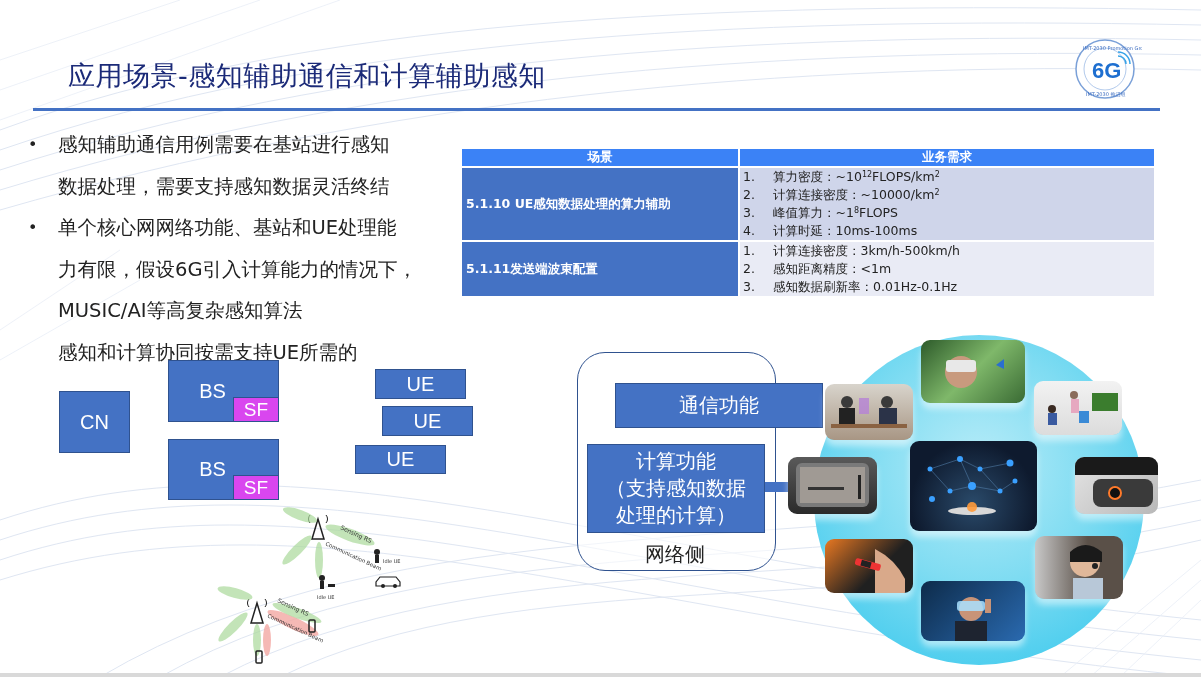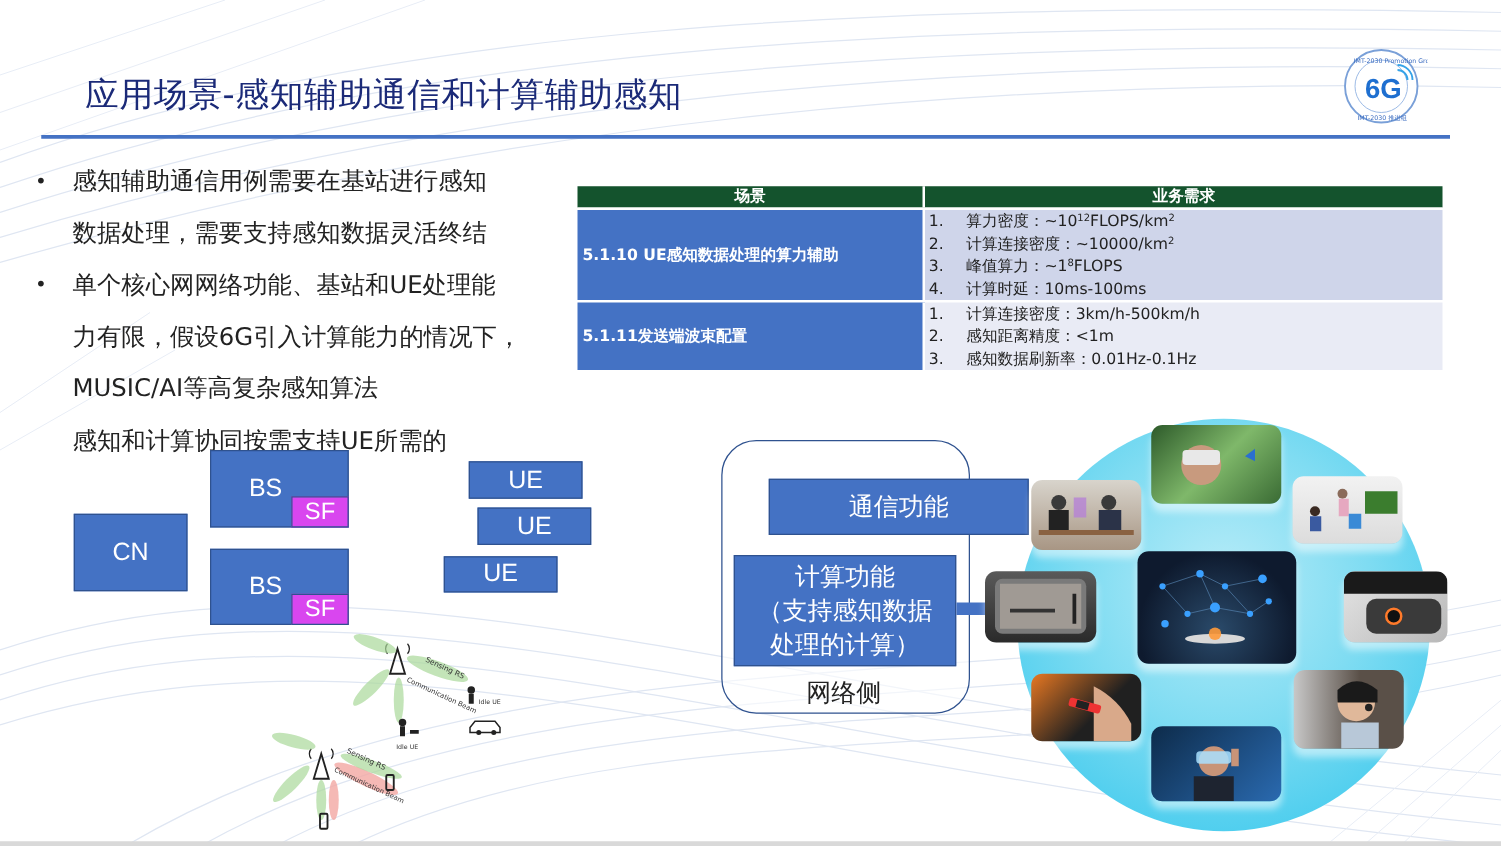--- a/index.html
+++ b/index.html
@@ -17,21 +17,21 @@
 
   
   .bullets { left:28px; top:124px; width:440px; font-size:19.5px; line-height:41.5px; color:#222; }
   .bullet { display:flex; }
   .bullet-dot { width:30px; flex:none; font-size:16px; }
   .bullet-text { flex:1; }
 
   
   .tbl { left:462px; top:149px; width:692px; border-collapse:separate; border-spacing:0; font-size:12.5px; }
   .tbl td, .tbl th { padding:0; }
-  .th { background:#14532d; color:#fff; font-weight:bold; height:15px; text-align:center; font-size:12.5px; }
+  .th { background:#3b82f6; color:#fff; font-weight:bold; height:15px; text-align:center; font-size:12.5px; }
   .th-l { width:278px; border-right:2px solid #fff; }
   .gap td { height:2px; background:#fff; }
   .scene { background:#4472c4; color:#fff; font-weight:bold; padding-left:4px !important; border-right:2px solid #fff; font-size:12.5px; }
   .req1 { background:#cfd5ea; }
   .req2 { background:#e9ebf5; }
   .req-line { display:flex; height:18px; line-height:18px; font-size:12.5px; color:#222; }
   .req-num { width:33px; padding-left:3px; }
   .req-txt { flex:1; white-space:nowrap; }
   sup { font-size:8px; vertical-align:4px; line-height:0; }
 
@@ -161,21 +161,21 @@
       </div>
       <div class="req-line">
         <span class="req-num">3.</span>
         <span class="req-txt">感知数据刷新率：0.01Hz-0.1Hz</span>
       </div>
     </td>
   </tr>
 </tbody>
   </table>
 
-<div class="abs box" style="left:59px;top:411px;width:91px;height:62px">CN</div>
+<div class="abs box" style="left:59px;top:391px;width:71px;height:62px">CN</div>
 
 <div class="abs box" style="left:168px;top:360px;width:111px;height:62px;padding-right:22px">
   <span>BS</span>
 </div>
 <div class="abs sf" style="left:233px;top:397px;width:46px;height:25px">SF</div>
 
 <div class="abs box" style="left:168px;top:439px;width:111px;height:61px;padding-right:22px">
   <span>BS</span>
 </div>
 <div class="abs sf" style="left:233px;top:475px;width:46px;height:25px">SF</div>

